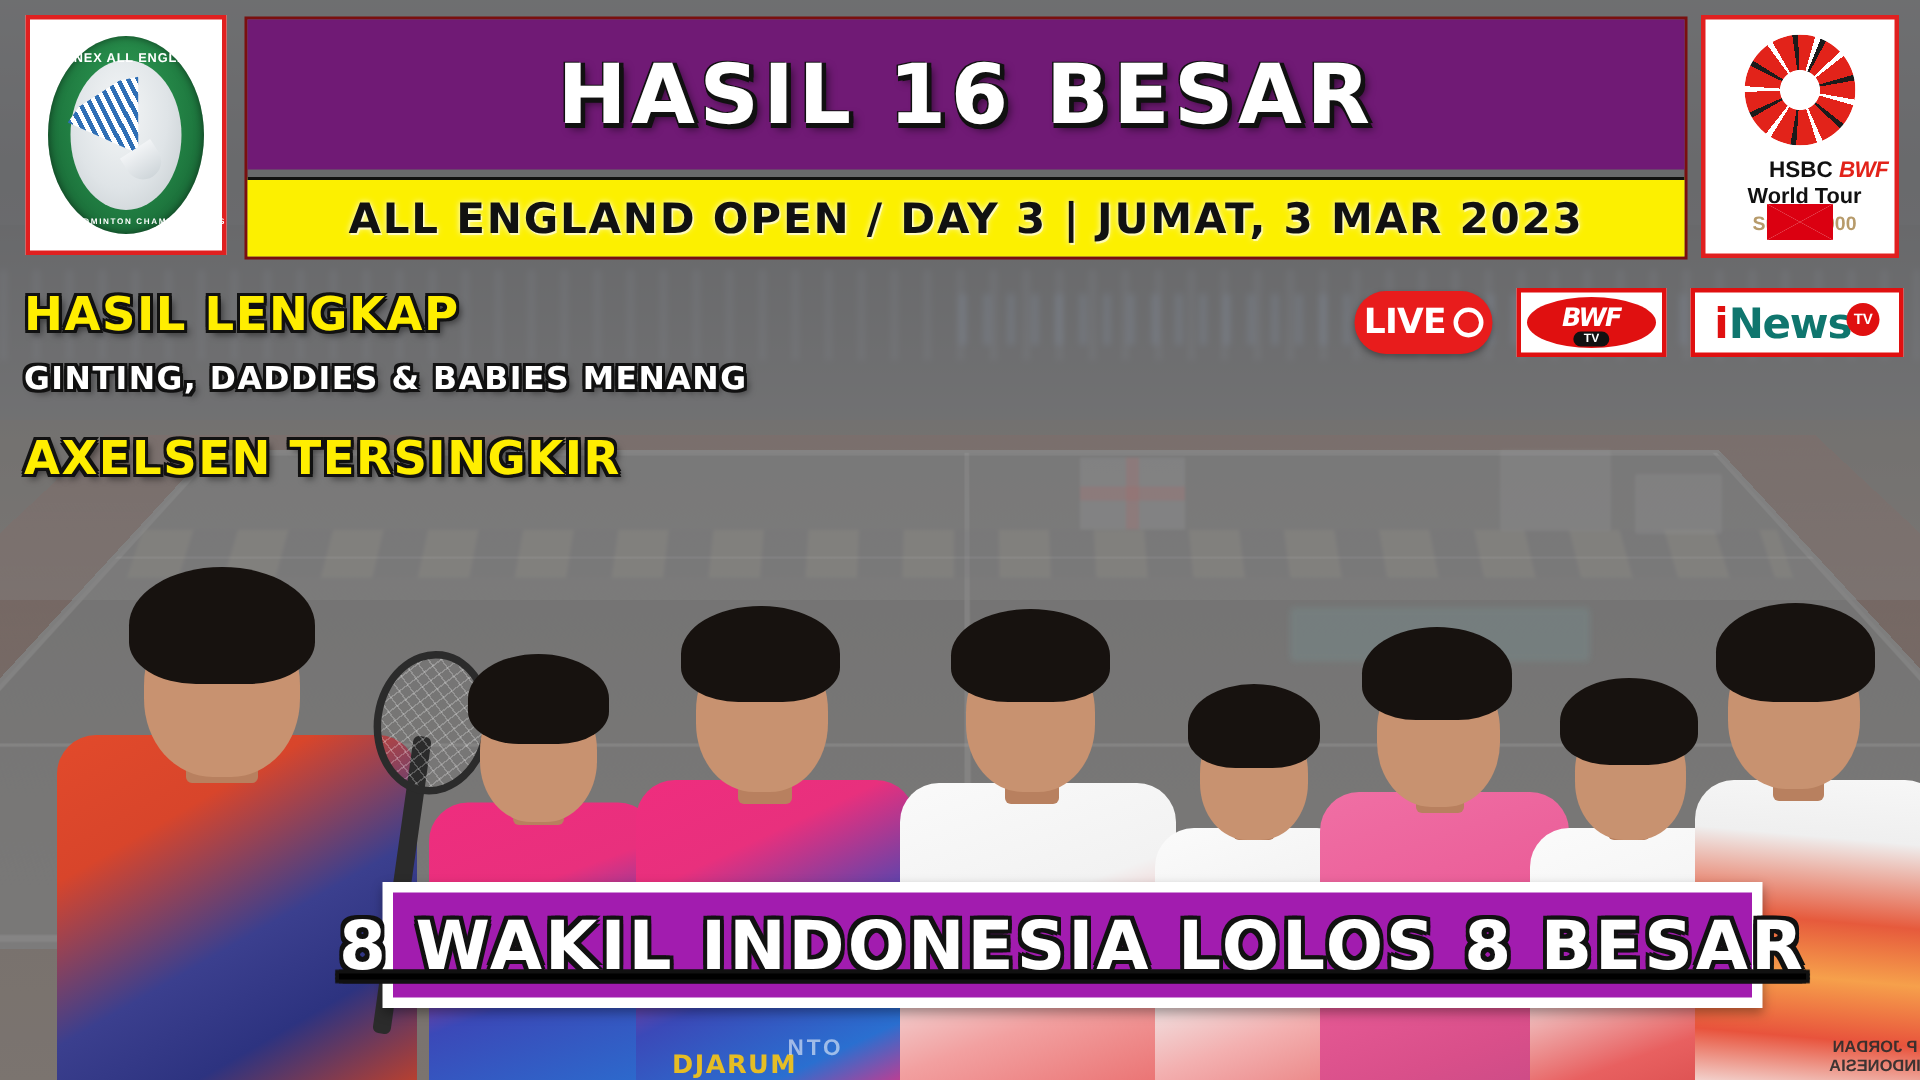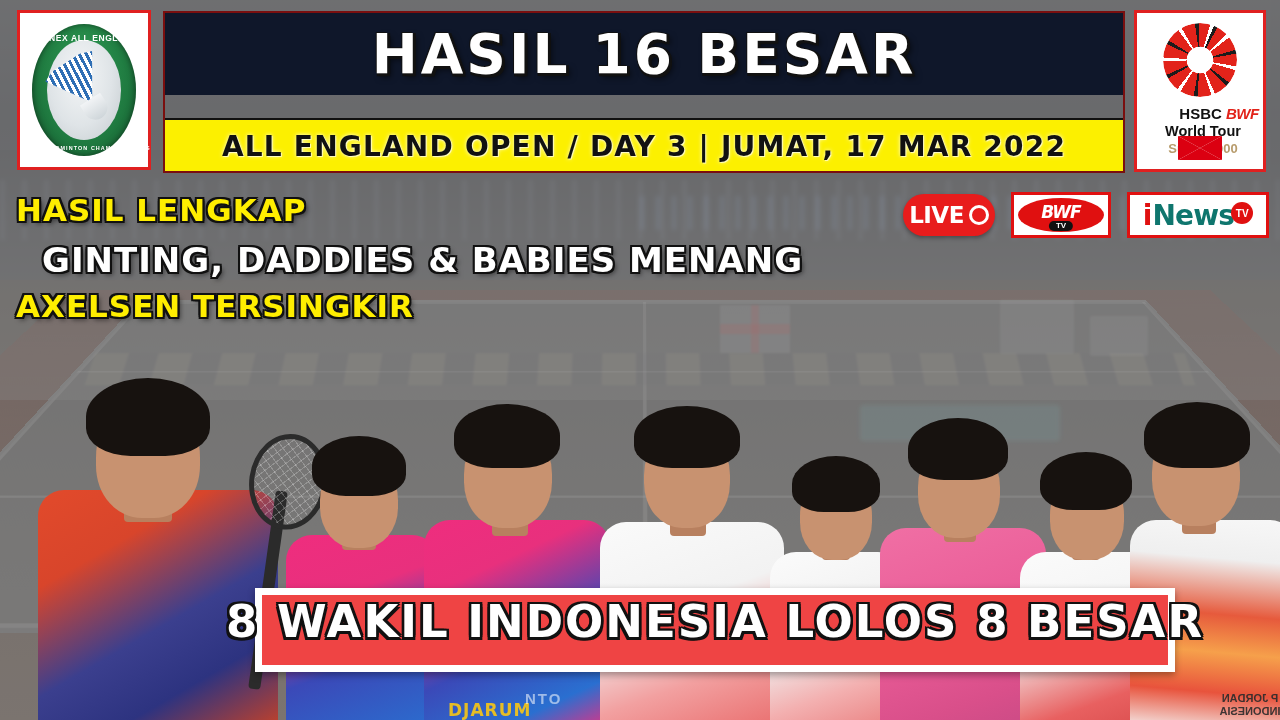--- a/index.html
+++ b/index.html
@@ -95,41 +95,41 @@
   .hsbc-hex{position:absolute;left:50%;bottom:9px;transform:translateX(-50%);width:44px;height:24px;
     background:#ffffff;
     clip-path:polygon(0 0,100% 0,100% 100%,0 100%);}
   .hsbc-hex .q{position:absolute;background:#db0011;}
   .hsbc-hex .q1{left:0;top:0;width:50%;height:100%;clip-path:polygon(0 0,100% 50%,0 100%);}
   .hsbc-hex .q2{right:0;top:0;width:50%;height:100%;clip-path:polygon(100% 0,100% 100%,0 50%);}
   .hsbc-hex .q3{left:0;top:0;width:100%;height:50%;clip-path:polygon(0 0,100% 0,50% 100%);}
   .hsbc-hex .q4{left:0;bottom:0;width:100%;height:50%;clip-path:polygon(50% 0,100% 100%,0 100%);}
 
   .title-band{position:absolute;left:163px;top:11px;width:962px;height:162px;border:2px solid #7a0f0f;box-sizing:border-box;}
-  .band-red{position:absolute;left:0;top:0;right:0;height:82px;background:#0f172a;}
+  .band-red{position:absolute;left:0;top:0;right:0;height:100px;background:#701a75;}
   .band-yellow{position:absolute;left:0;top:105px;right:0;bottom:0;background:#fcf000;border-top:2px solid #111;}
   .band-red h1{margin:0;position:absolute;left:0;right:0;top:50%;transform:translateY(-50%);
     text-align:center;color:#ffffff;font-size:55px;font-weight:bold;
     letter-spacing:3px;font-family:"DejaVu Sans", sans-serif;
     text-shadow:3px 3px 0 #111, 3px 0 0 #111, 0 3px 0 #111, -1px -1px 0 #111, 4px 4px 6px rgba(0,0,0,.55);}
   .band-yellow h2{margin:0;position:absolute;left:0;right:0;top:50%;transform:translateY(-50%);
     text-align:center;color:#111111;font-size:28px;font-weight:bold;letter-spacing:1.2px;
     font-family:"DejaVu Sans", sans-serif;
     text-shadow:0 0 4px rgba(255,255,255,.9), 1px 1px 0 rgba(255,255,255,.6);}
   .band-yellow .sep{color:#111;}
 
   
   .headline{position:absolute;left:16px;font-weight:bold;font-family:"DejaVu Sans", sans-serif;
     letter-spacing:1px;white-space:nowrap;}
   .hl-outline{text-shadow:
       -2px -2px 0 #111, 2px -2px 0 #111, -2px 2px 0 #111, 2px 2px 0 #111,
       -2px 0 0 #111, 2px 0 0 #111, 0 -2px 0 #111, 0 2px 0 #111,
       3px 3px 5px rgba(0,0,0,.5);}
   #hl1{top:192px;font-size:31px;color:#ffee00;}
-  #hl2{top:240px;font-size:34px;color:#ffffff;margin-left:26px;}
+  #hl2{top:240px;font-size:21px;color:#ffffff;}
   #hl3{top:288px;font-size:31px;color:#ffee00;}
   #hl-axelsen{position:absolute;left:805px;top:320px;font-size:33px;color:#ffffff;
     font-weight:bold;font-family:"DejaVu Sans", sans-serif;letter-spacing:1.6px;white-space:nowrap;}
 
   
   .badge-live{position:absolute;left:903px;top:194px;width:92px;height:42px;border-radius:21px;background:#e81c1c;
     display:flex;align-items:center;justify-content:center;gap:5px;
     box-shadow:0 2px 4px rgba(0,0,0,.35);}
   .badge-live .lbl{color:#ffffff;font-size:23px;font-weight:bold;font-family:"DejaVu Sans", sans-serif;letter-spacing:-.5px;}
   .badge-live .dot{width:20px;height:20px;border-radius:50%;border:3px solid #ffffff;box-sizing:border-box;}
@@ -230,21 +230,21 @@
   .racket .hd{position:absolute;left:-28px;top:-58px;width:68px;height:86px;border-radius:50%;
     border:5px solid #2b2b2b;background:repeating-linear-gradient(45deg,rgba(255,255,255,.22) 0 1px,transparent 1px 7px),
       repeating-linear-gradient(-45deg,rgba(255,255,255,.22) 0 1px,transparent 1px 7px);}
 
   .watermark{position:absolute;left:525px;top:690px;color:rgba(255,255,255,.55);font-size:15px;
     font-weight:bold;letter-spacing:2px;}
 
   
   #green-banner{position:absolute;left:255px;top:588px;width:920px;height:84px;
     background:#ffffff;padding:7px;box-sizing:border-box;box-shadow:0 3px 7px rgba(0,0,0,.35);}
-  #green-banner .inner{width:100%;height:100%;background:#ef4444;display:flex;justify-content:center;}
+  #green-banner .inner{width:100%;height:100%;background:#a21caf;display:flex;align-items:center;justify-content:center;text-decoration:underline;}
   #green-banner .txt{color:#ffffff;font-size:45px;font-weight:bold;font-family:"DejaVu Sans", sans-serif;
     letter-spacing:2px;white-space:nowrap;
     text-shadow:
       -2.5px -2.5px 0 #111, 2.5px -2.5px 0 #111, -2.5px 2.5px 0 #111, 2.5px 2.5px 0 #111,
       -2.5px 0 0 #111, 2.5px 0 0 #111, 0 -2.5px 0 #111, 0 2.5px 0 #111;}
 </style>
 </head>
 <body>
 
 <div id="stage">
@@ -355,21 +355,21 @@
   </div>
 
   <div class="title-band">
     <div class="band-red">
       <h1>HASIL 16 BESAR</h1>
     </div>
     <div class="band-yellow">
       <h2>
         <span>ALL ENGLAND OPEN / DAY 3</span>
         <span class="sep">|</span>
-        <span>JUMAT, 17 MAR 2022</span>
+        <span>JUMAT, 3 MAR 2023</span>
       </h2>
     </div>
   </div>
 
   <div class="logo-box" id="bwf-logo">
     <div class="bwf-ring"></div>
     <div class="bwf-line1">
       <span>HSBC</span>
       <span class="bwf">BWF</span>
     </div>

